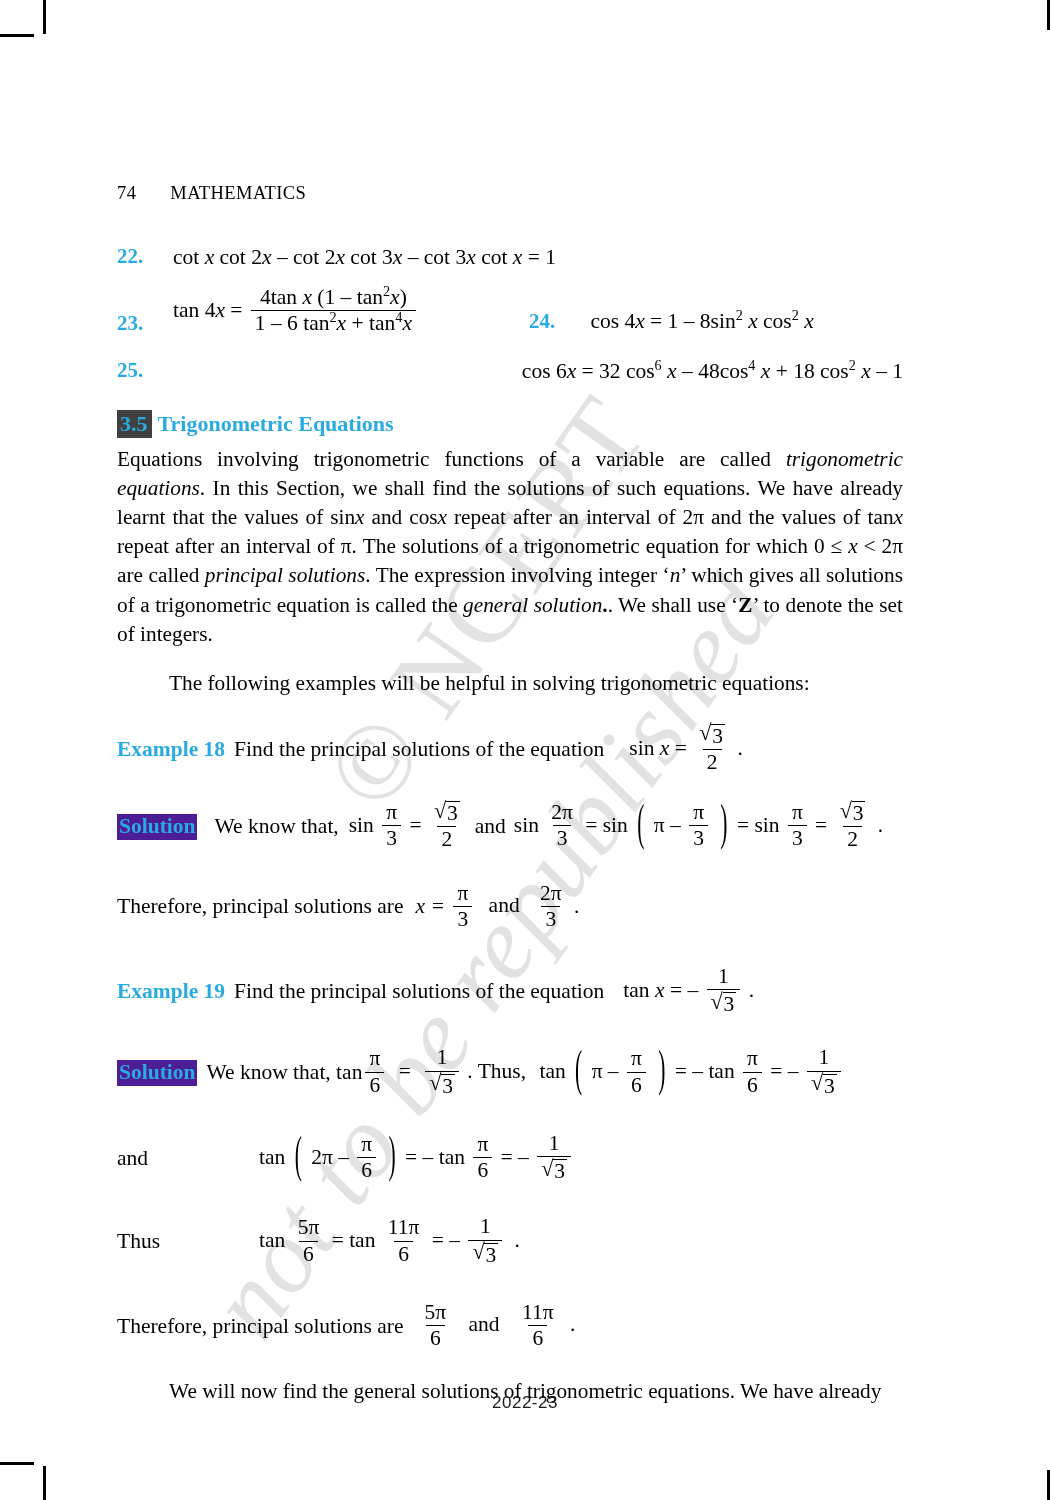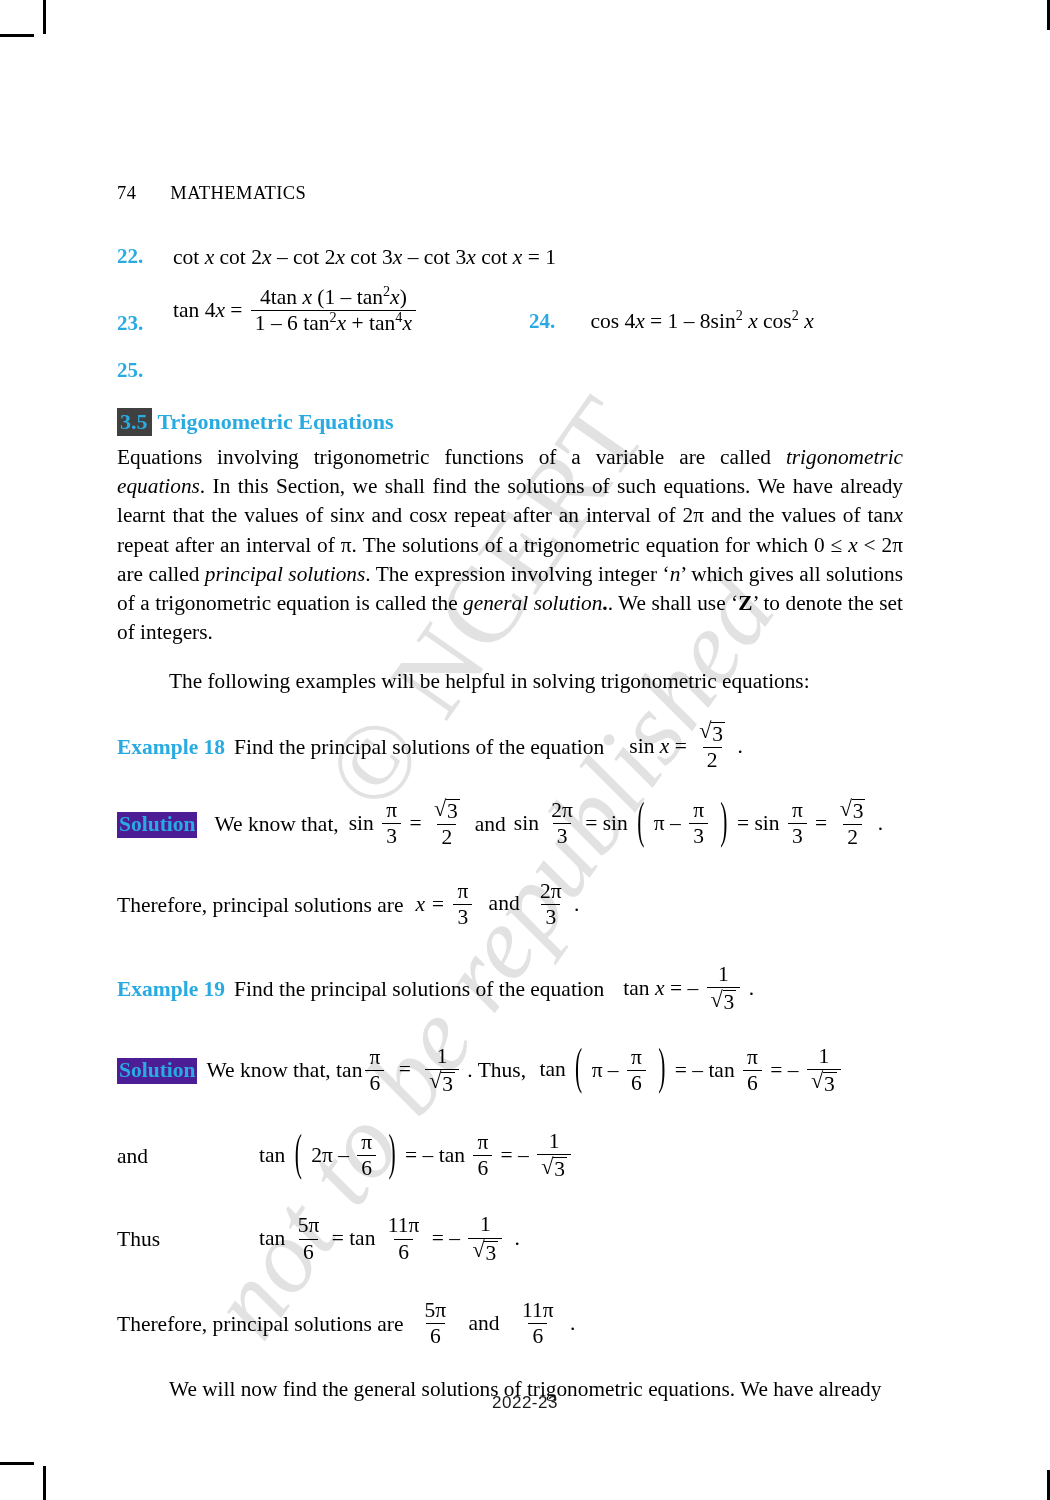--- a/index.html
+++ b/index.html
@@ -227,20 +227,21 @@
         </div>
       </div>
       <div class="col-right">
         <span class="ex-num">24.</span>
         <span class="m">&nbsp;cos 4<span class="it">x</span> = 1 – 8sin<sup class="p">2</sup> <span class="it">x</span> cos<sup class="p">2</sup> <span class="it">x</span></span>
       </div>
     </div>
 
     <div class="ex-row" style="margin-top:16px;justify-content:space-between;">
       <span class="ex-num">25.</span>
+      <span class="ex-body">cos 6<span class="it">x</span> = 32 cos<sup class="p">6</sup> <span class="it">x</span> – 48cos<sup class="p">4</sup> <span class="it">x</span> + 18 cos<sup class="p">2</sup> <span class="it">x</span> – 1</span>
     </div>
 
     <div class="sec-head">
       <span class="secno">3.5</span><span>Trigonometric Equations</span>
     </div>
 
     <p class="body"><span>Equations involving trigonometric functions of a variable are called </span><i>trigonometric equations</i><span>. In this Section, we shall find the solutions of such equations. We have already learnt that the values of sin</span><i>x</i><span> and cos</span><i>x</i><span> repeat after an interval of 2π and the values of tan</span><i>x</i><span> repeat after an interval of π. The solutions of a trigonometric equation for which 0 ≤ </span><i>x</i><span> &lt; 2π are called </span><i>principal solutions</i><span>. The expression involving integer ‘</span><i>n</i><span>’ which gives all solutions of a trigonometric equation is called the </span><i>general solution</i><b>.</b><span>. We shall use ‘</span><b>Z</b><span>’ to denote the set of integers.</span></p>
 
     <p class="body indent">The following examples will be helpful in solving trigonometric equations:</p>
 

